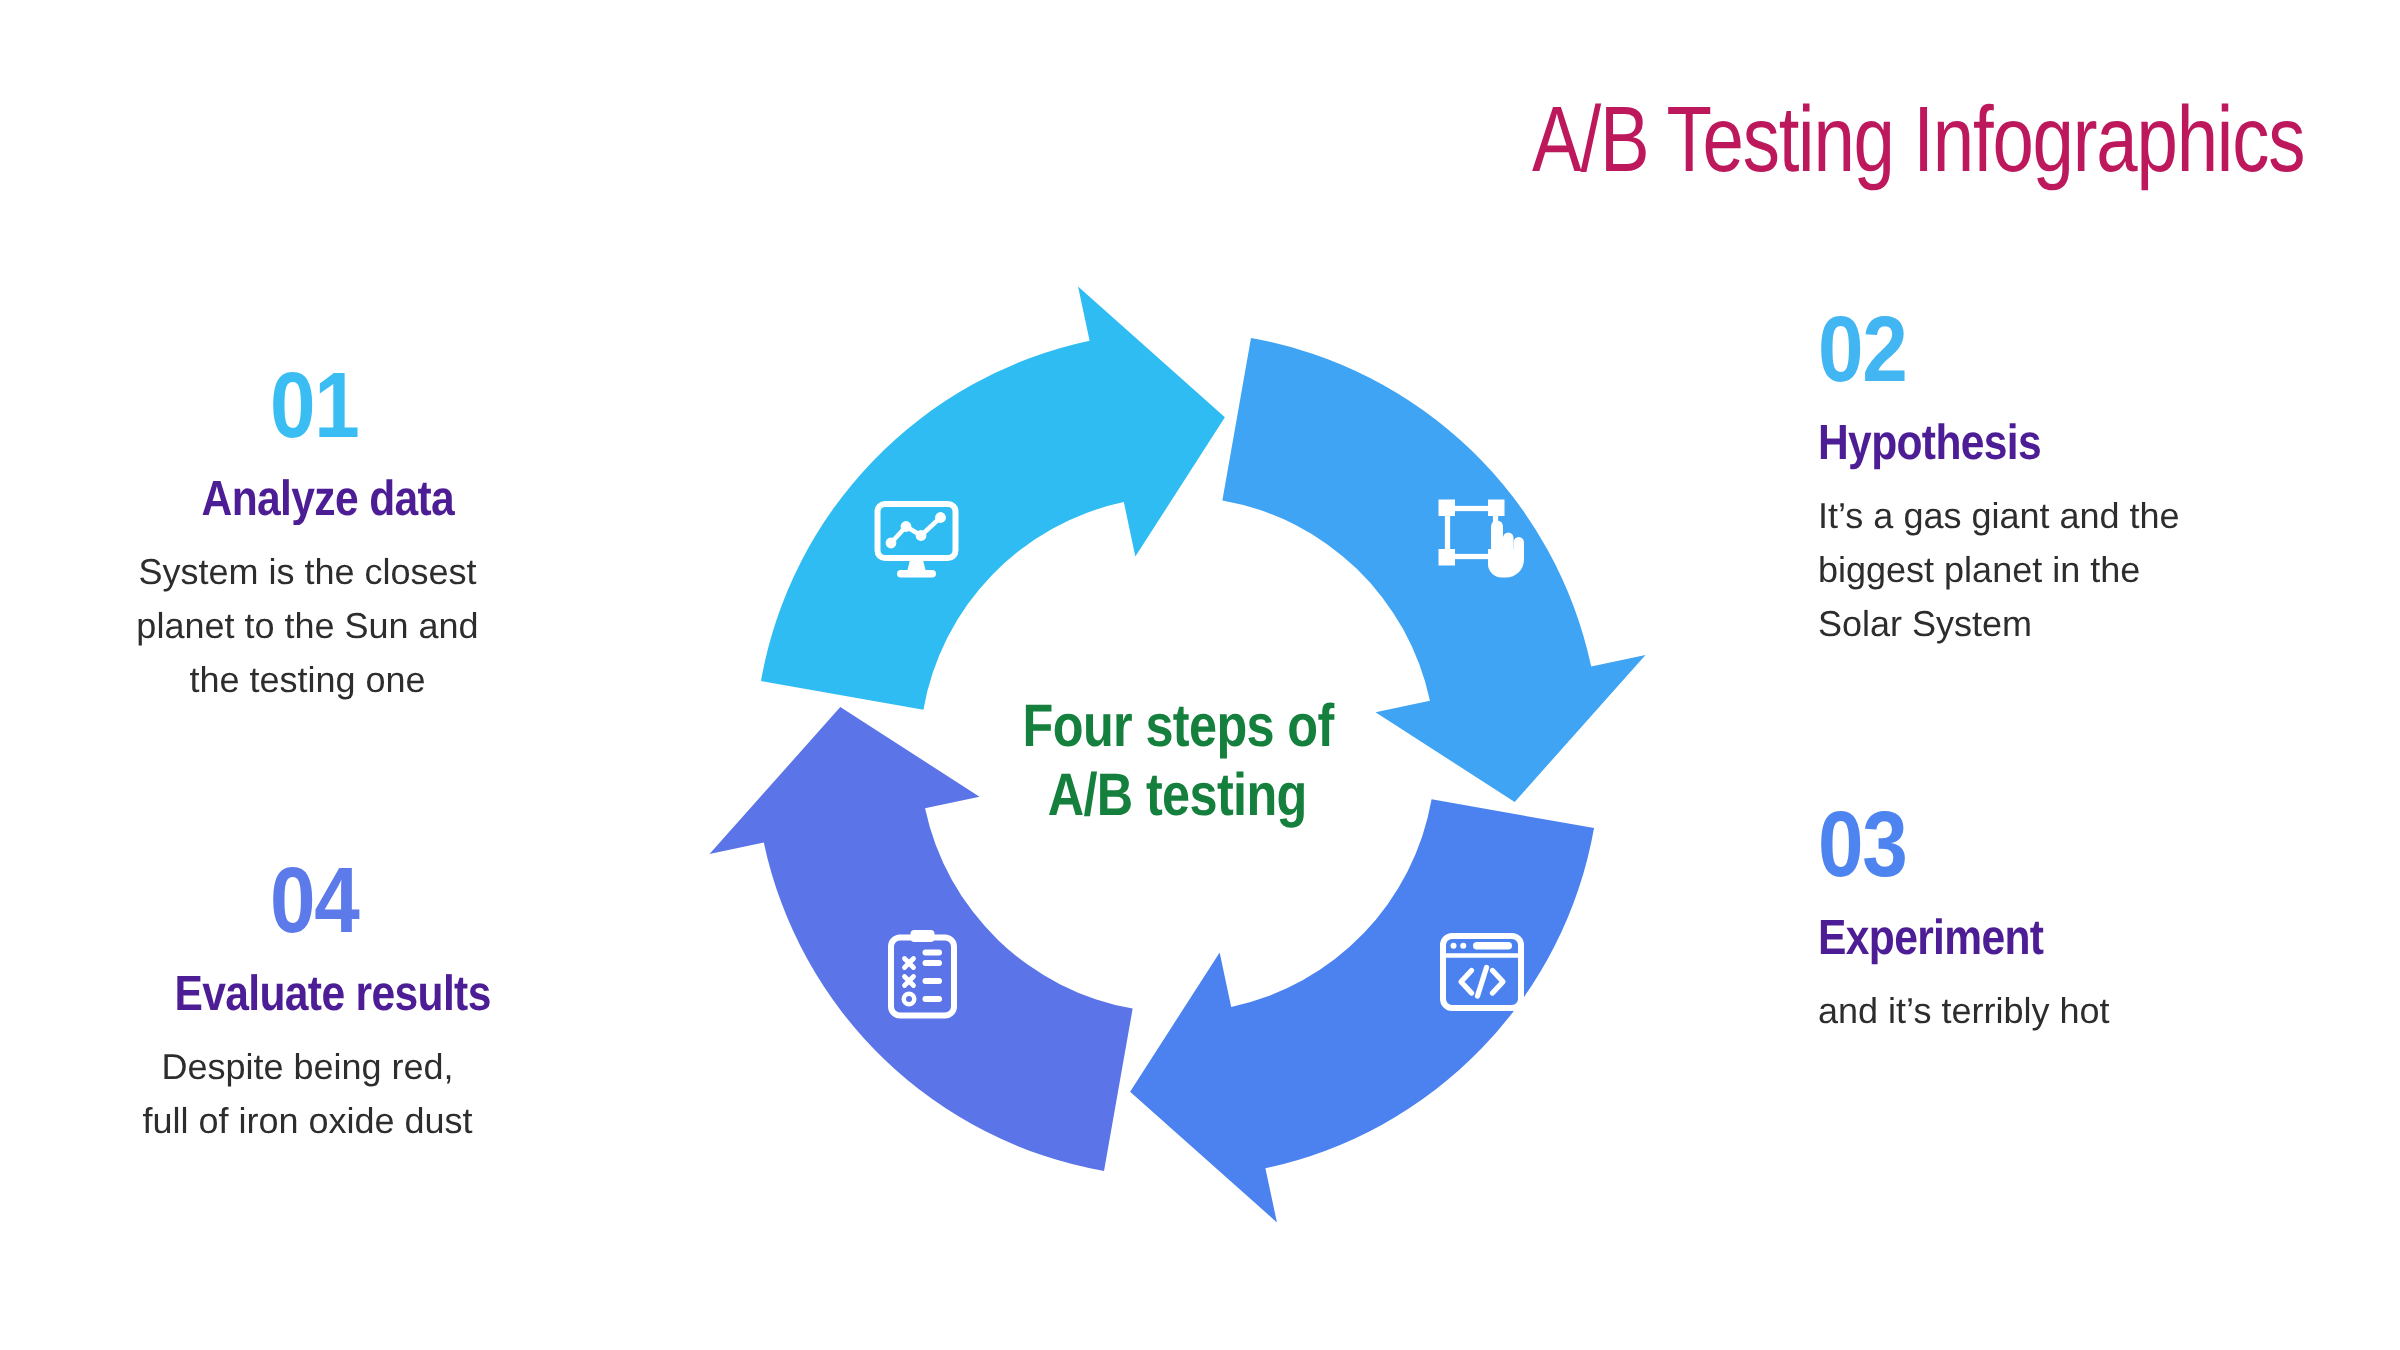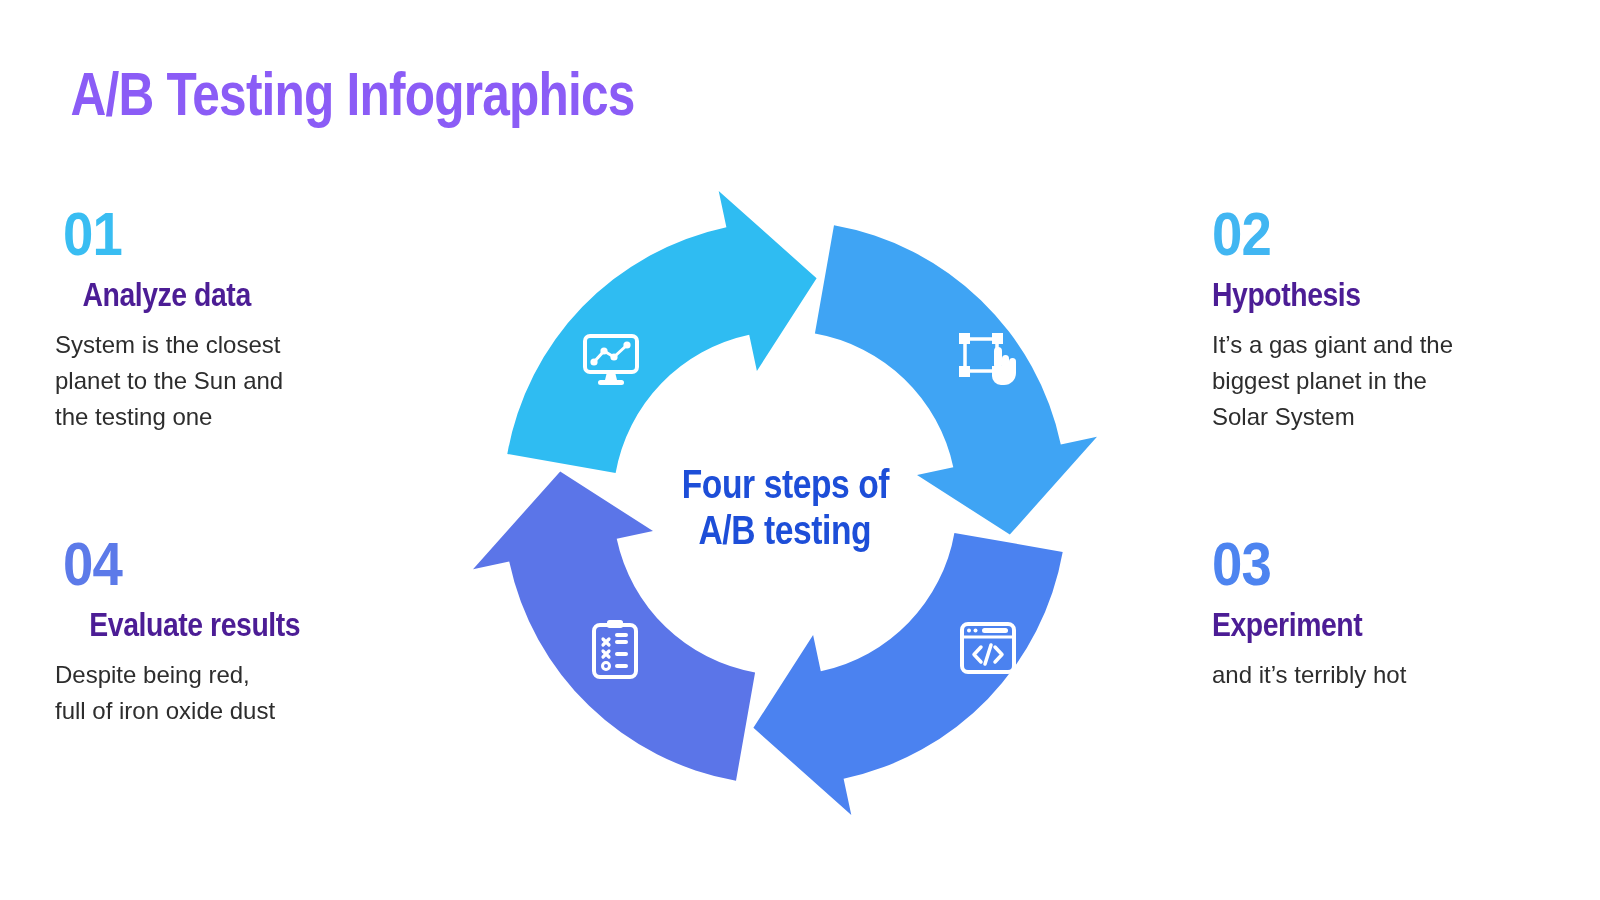--- a/index.html
+++ b/index.html
@@ -8,30 +8,30 @@
     font-family:"Liberation Sans", sans-serif;
     background:#ffffff;
     position:relative;
     overflow:hidden;
   }
   .canvas { position:absolute; inset:0; }
 
   
   .title {
     position:absolute; top:60px; left:0; right:0;
-    text-align:left;
-    font-size:62px; line-height:68px; font-weight:bold;
-    color:#8b5cf6;
+    text-align:right;
+    font-size:62px; line-height:68px; font-weight:normal;
+    color:#be185d;
     letter-spacing:-1px;
   }
   .cond { display:inline-block; transform:scaleX(0.80); transform-origin:50% 50%; }
 
   
   .step { position:absolute; width:300px; }
-  .step.left  { left:55px;  text-align:left; }
+  .step.left  { left:55px;  text-align:center;margin-top:37px; }
   .step.right { left:1212px; text-align:left; }
   .step .num {
     font-size:62px; line-height:64px; font-weight:bold;
     letter-spacing:-1px;
   }
   .step .num .cnum { display:inline-block; transform:scaleX(0.88); }
   .step.left  .num .cnum { transform-origin:100% 50%; }
   .step.right .num .cnum { transform-origin:0% 50%; }
   .step .head {
     margin-top:10px;
@@ -46,21 +46,21 @@
     color:#2d2d2d;
   }
 
   
   .diagram { position:absolute; left:455px; top:173px; width:660px; height:660px; }
   .diagram svg.ring { position:absolute; left:0; top:0; }
   .center-label {
     position:absolute; top:288px; left:0; right:0;
     text-align:center;
     font-size:40px; line-height:46px; font-weight:bold;
-    color:#1d4ed8; letter-spacing:-0.5px;
+    color:#15803d; letter-spacing:-0.5px;
   }
   .center-label .cond { transform:scaleX(0.84); }
   .icon { position:absolute; width:64px; height:64px; }
   .icon svg { display:block; width:100%; height:100%; }
   .icon-1 { left:124px; top:156px; }
   .icon-2 { left:501px; top:157px; }
   .icon-3 { left:501px; top:443px; }
   .icon-4 { left:128px; top:444px; }
 </style>
 </head>

